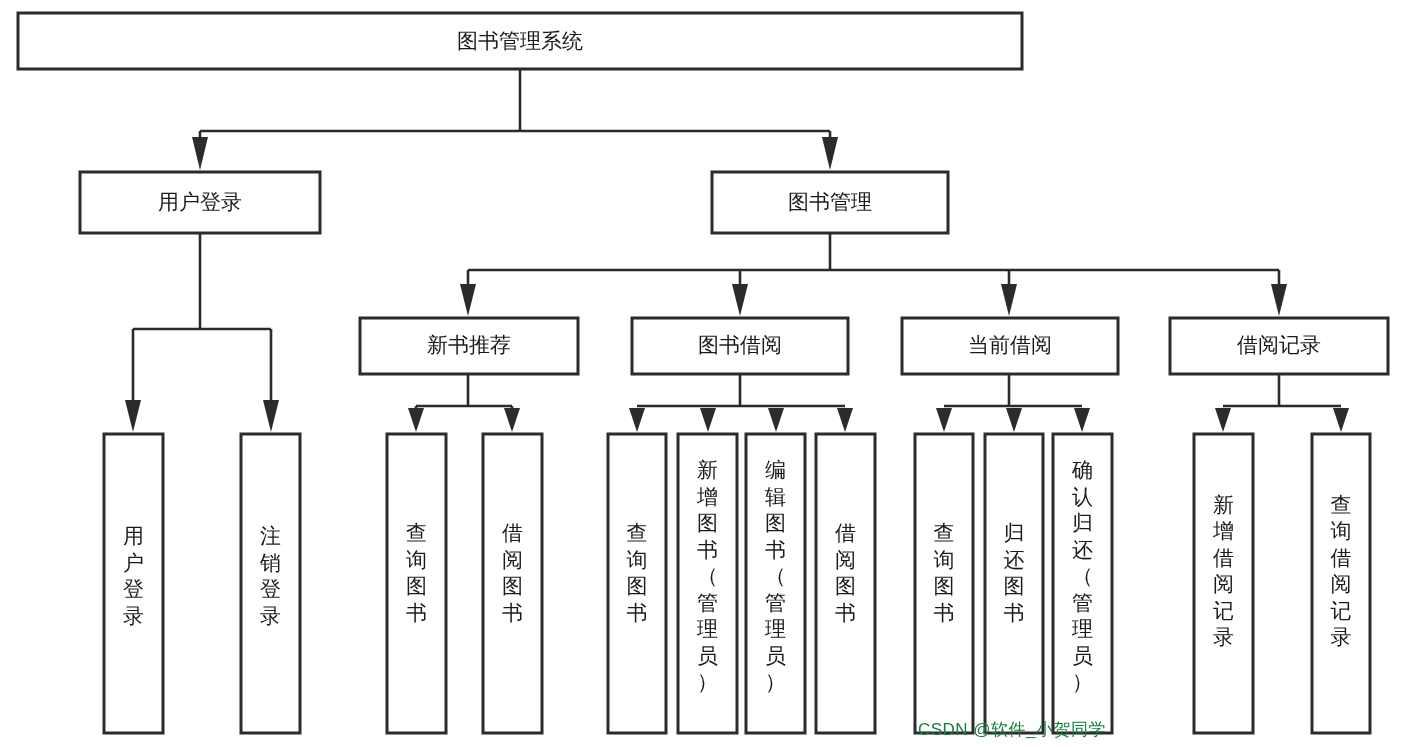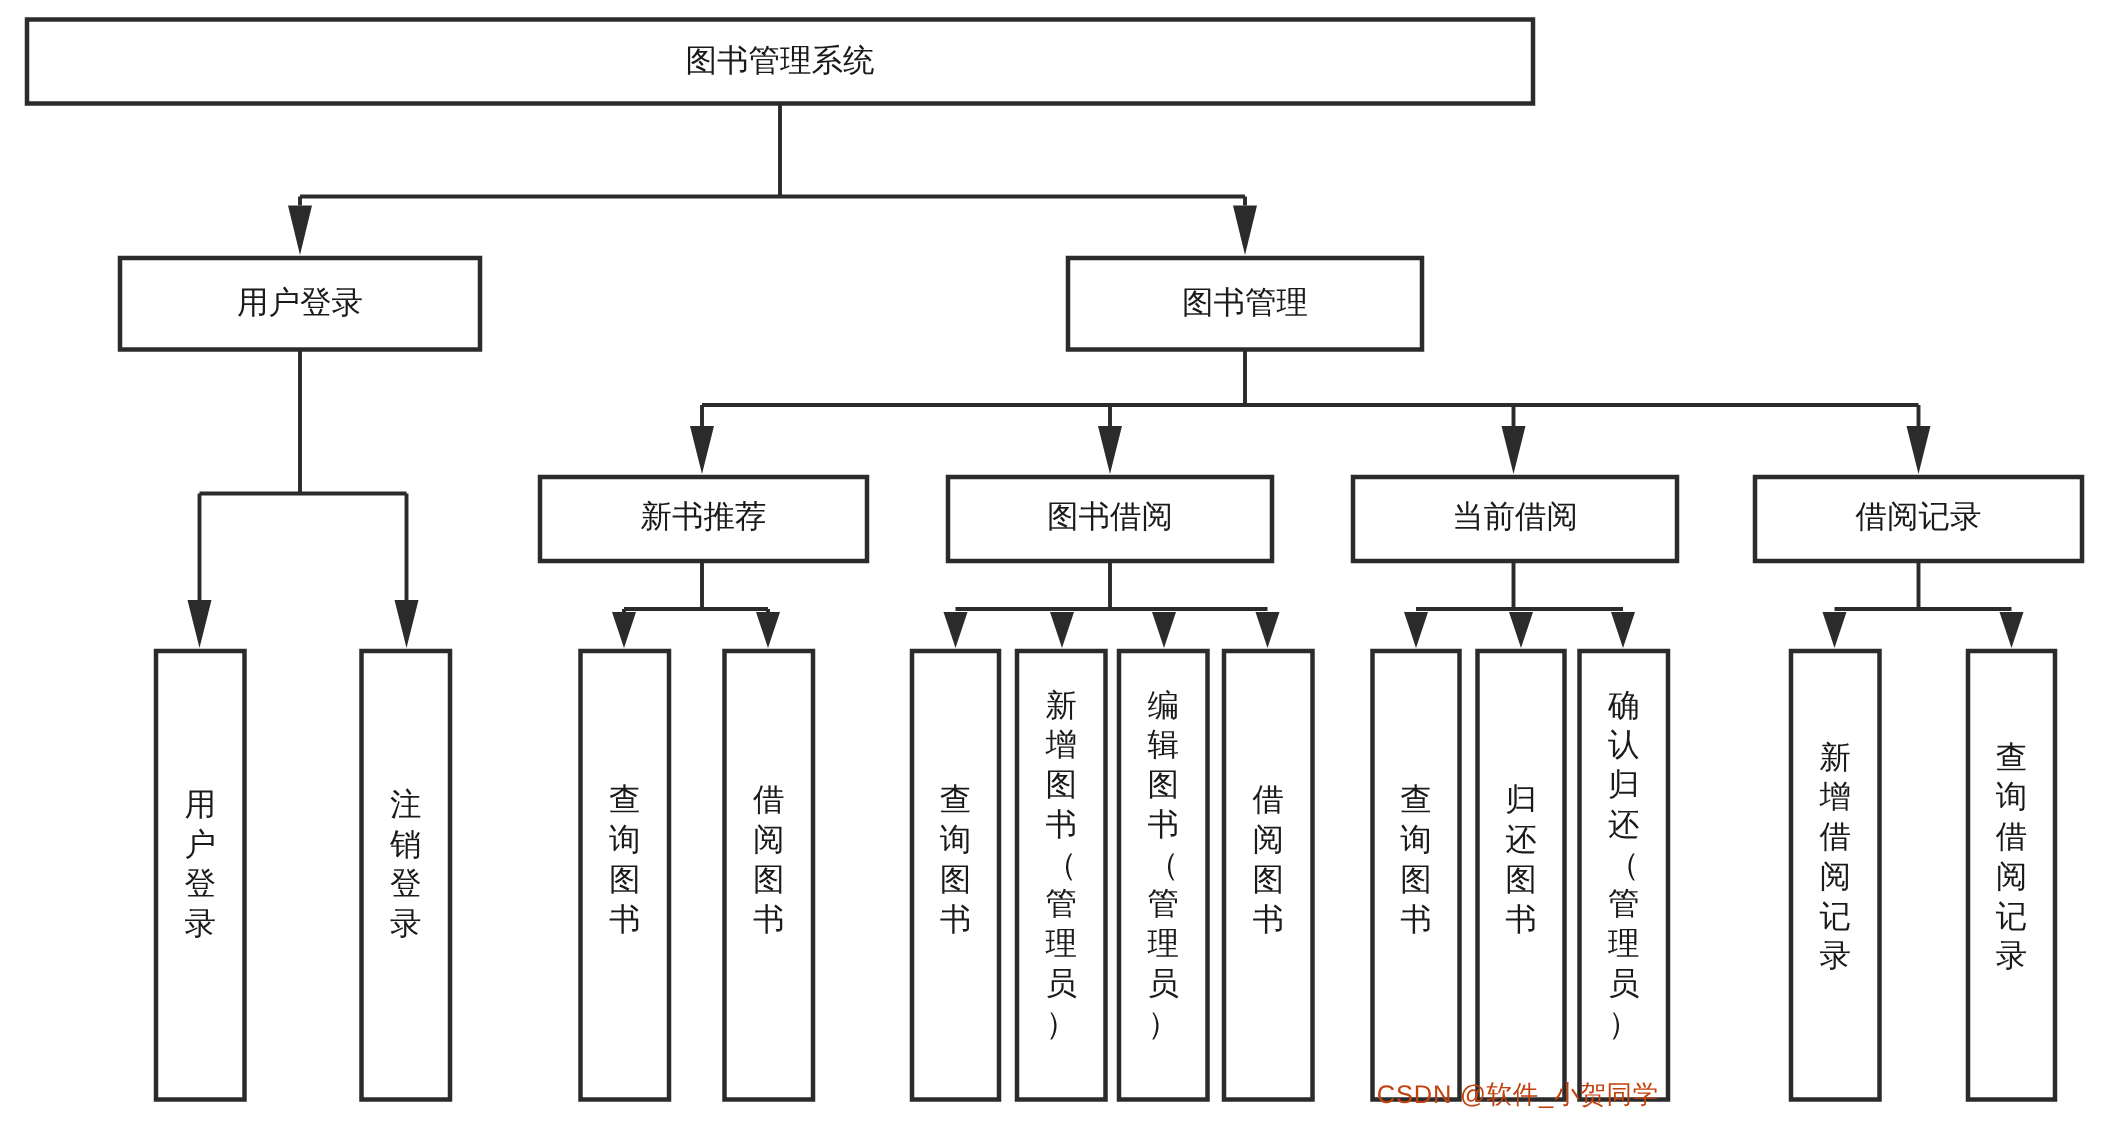--- a/index.html
+++ b/index.html
@@ -52,21 +52,21 @@
     font-family: "Liberation Sans", "DejaVu Sans", sans-serif;
     font-size: 21px;
     fill: #1a1a1a;
   }
   .watermark {
     position: absolute;
     right: 14px;
     bottom: 6px;
     font-family: "Liberation Sans", "DejaVu Sans", sans-serif;
     font-size: 17px;
-    color: #c2410c;
+    color: #15803d;
     letter-spacing: 0.5px;
     white-space: nowrap;
     pointer-events: none;
   }
 </style>
 </head>
 <body>
 
 <div id="diagram-root">
 

